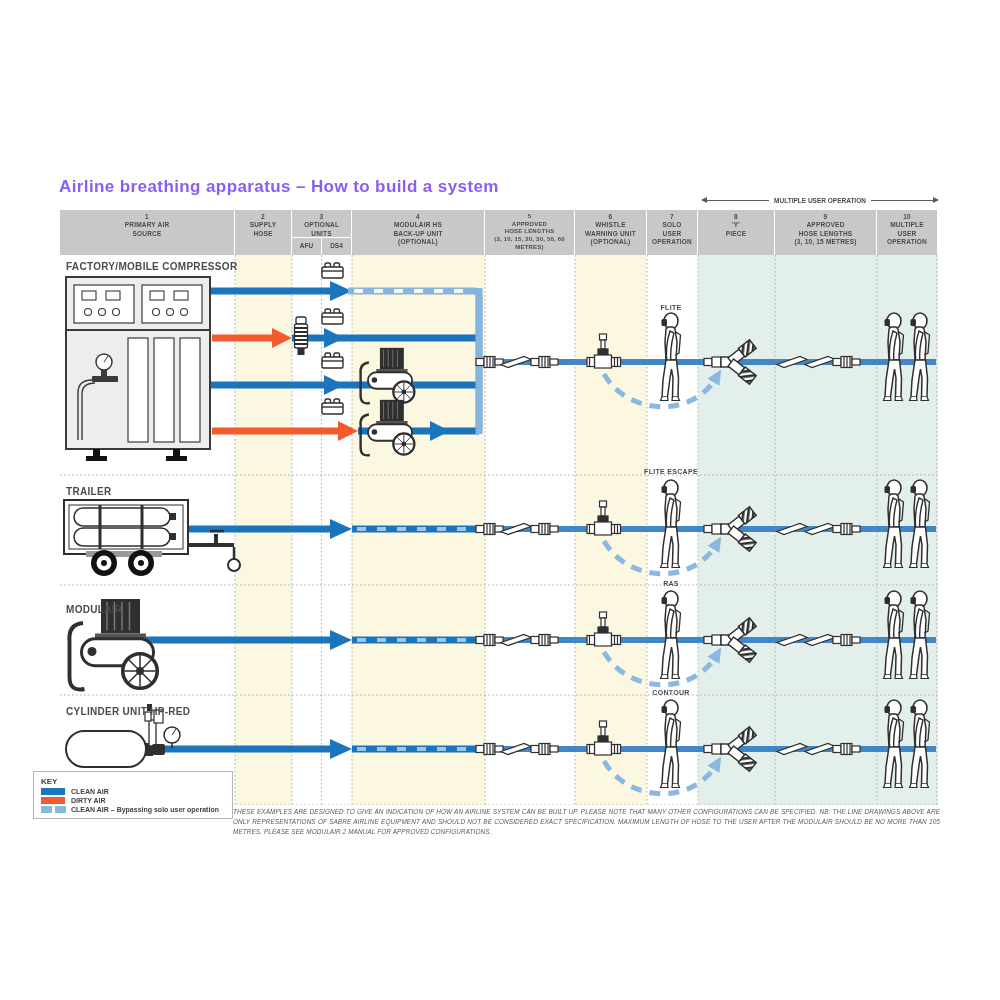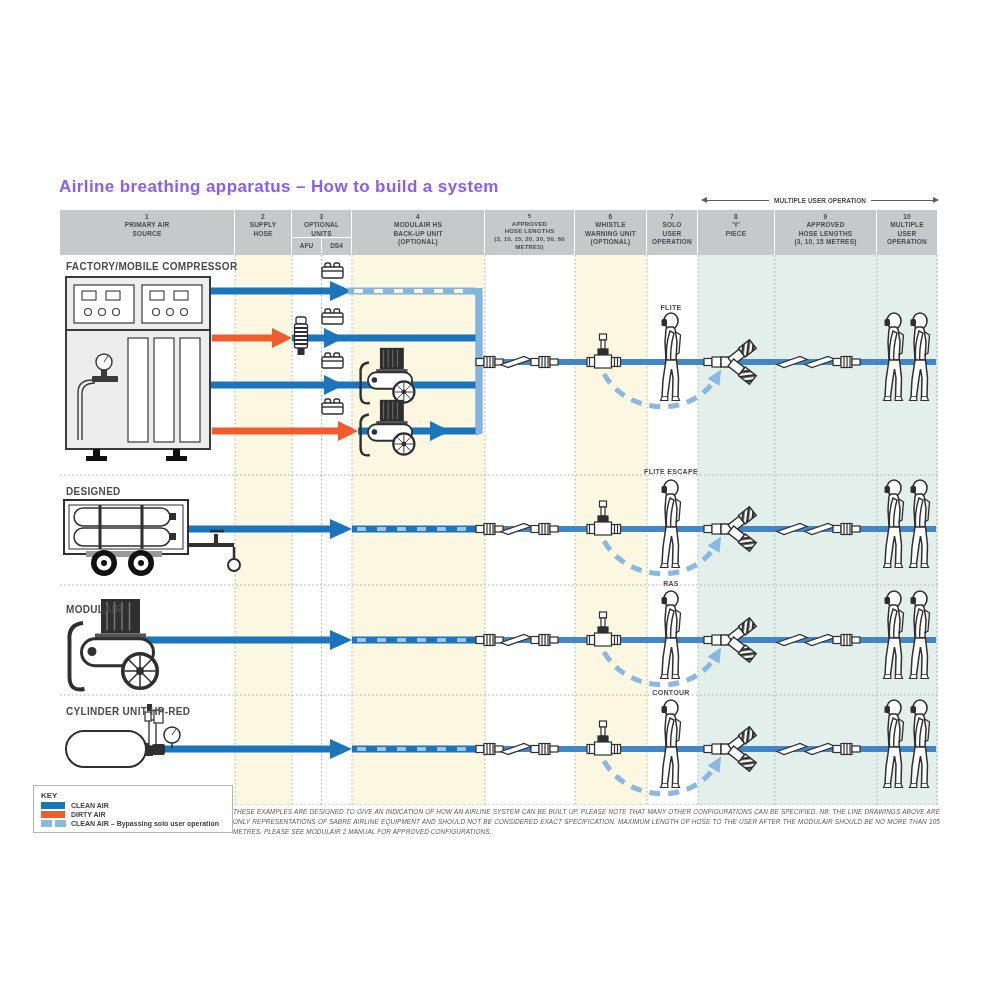--- a/index.html
+++ b/index.html
@@ -20,21 +20,21 @@
          box-sizing:border-box;text-align:center;font-size:6.5px;line-height:1.28;font-weight:bold;
          color:#4a4b4d;white-space:pre-line;padding-top:3px;letter-spacing:.2px;}
   .hsub{position:absolute;top:27px;height:18px;background:#c7c8ca;border-right:1px solid #fff;
         border-top:1px solid #fff;box-sizing:border-box;text-align:center;font-size:6.5px;
         font-weight:bold;color:#4a4b4d;padding-top:4px;}
   .rowlabel{font-size:10px;font-weight:bold;color:#4a4b4d;letter-spacing:.3px;white-space:nowrap;}
   .userlabel{width:100px;text-align:center;font-size:7px;font-weight:bold;color:#4a4b4d;
              letter-spacing:.3px;white-space:nowrap;}
   
   #keybox{left:33px;top:771px;width:200px;height:48px;background:#fff;border:1px solid #b3b5b7;
-          box-sizing:border-box;padding:5px 0 0 7px;margin-top:14px;}
+          box-sizing:border-box;padding:5px 0 0 7px;}
   #keybox .ktitle{font-size:8px;font-weight:bold;color:#414042;margin-bottom:2px;}
   .krow{display:flex;align-items:center;margin-top:2px;}
   .sw{width:24px;height:7px;display:inline-block;}
   .swdash{width:11px;height:7px;display:inline-block;margin-right:3px;}
   .klabel{font-size:7px;font-weight:bold;color:#414042;margin-left:6px;white-space:nowrap;}
   #footnote{left:233px;top:807px;width:707px;font-size:6.4px;font-style:italic;color:#58595b;
             line-height:1.55;text-align:justify;letter-spacing:.1px;}
   #diagram-svg{left:60px;top:255px;}
 </style>
 </head>
@@ -331,21 +331,21 @@
         <rect x="147" y="704" width="5" height="7" fill="#2f2f2f"></rect>
         <circle cx="172" cy="735" r="8" fill="#fff" stroke="#2f2f2f" stroke-width="1.5"></circle>
         <line x1="172" y1="735" x2="176" y2="729" stroke="#2f2f2f" stroke-width="1"></line>
         <path d="M172 743 v5" stroke="#2f2f2f" stroke-width="1.5"></path>
         <rect x="152" y="744" width="13" height="11" rx="2" fill="#2f2f2f"></rect>
       </g>
     </g>
   </svg>
 
   <div class="abs rowlabel" style="left:66px;top:261px">FACTORY/MOBILE COMPRESSOR</div>
-  <div class="abs rowlabel" style="left:66px;top:486px">DESIGNED</div>
+  <div class="abs rowlabel" style="left:66px;top:486px">TRAILER</div>
   <div class="abs rowlabel" style="left:66px;top:604px">MODULAIR</div>
   <div class="abs rowlabel" style="left:66px;top:706px">CYLINDER UNIT HP-RED</div>
 
   <div class="abs userlabel" style="left:621px;top:304px">FLITE</div>
   <div class="abs userlabel" style="left:621px;top:468px">FLITE ESCAPE</div>
   <div class="abs userlabel" style="left:621px;top:580px">RAS</div>
   <div class="abs userlabel" style="left:621px;top:689px">CONTOUR</div>
 
   <div class="abs" id="keybox">
     <div class="ktitle">KEY</div>

